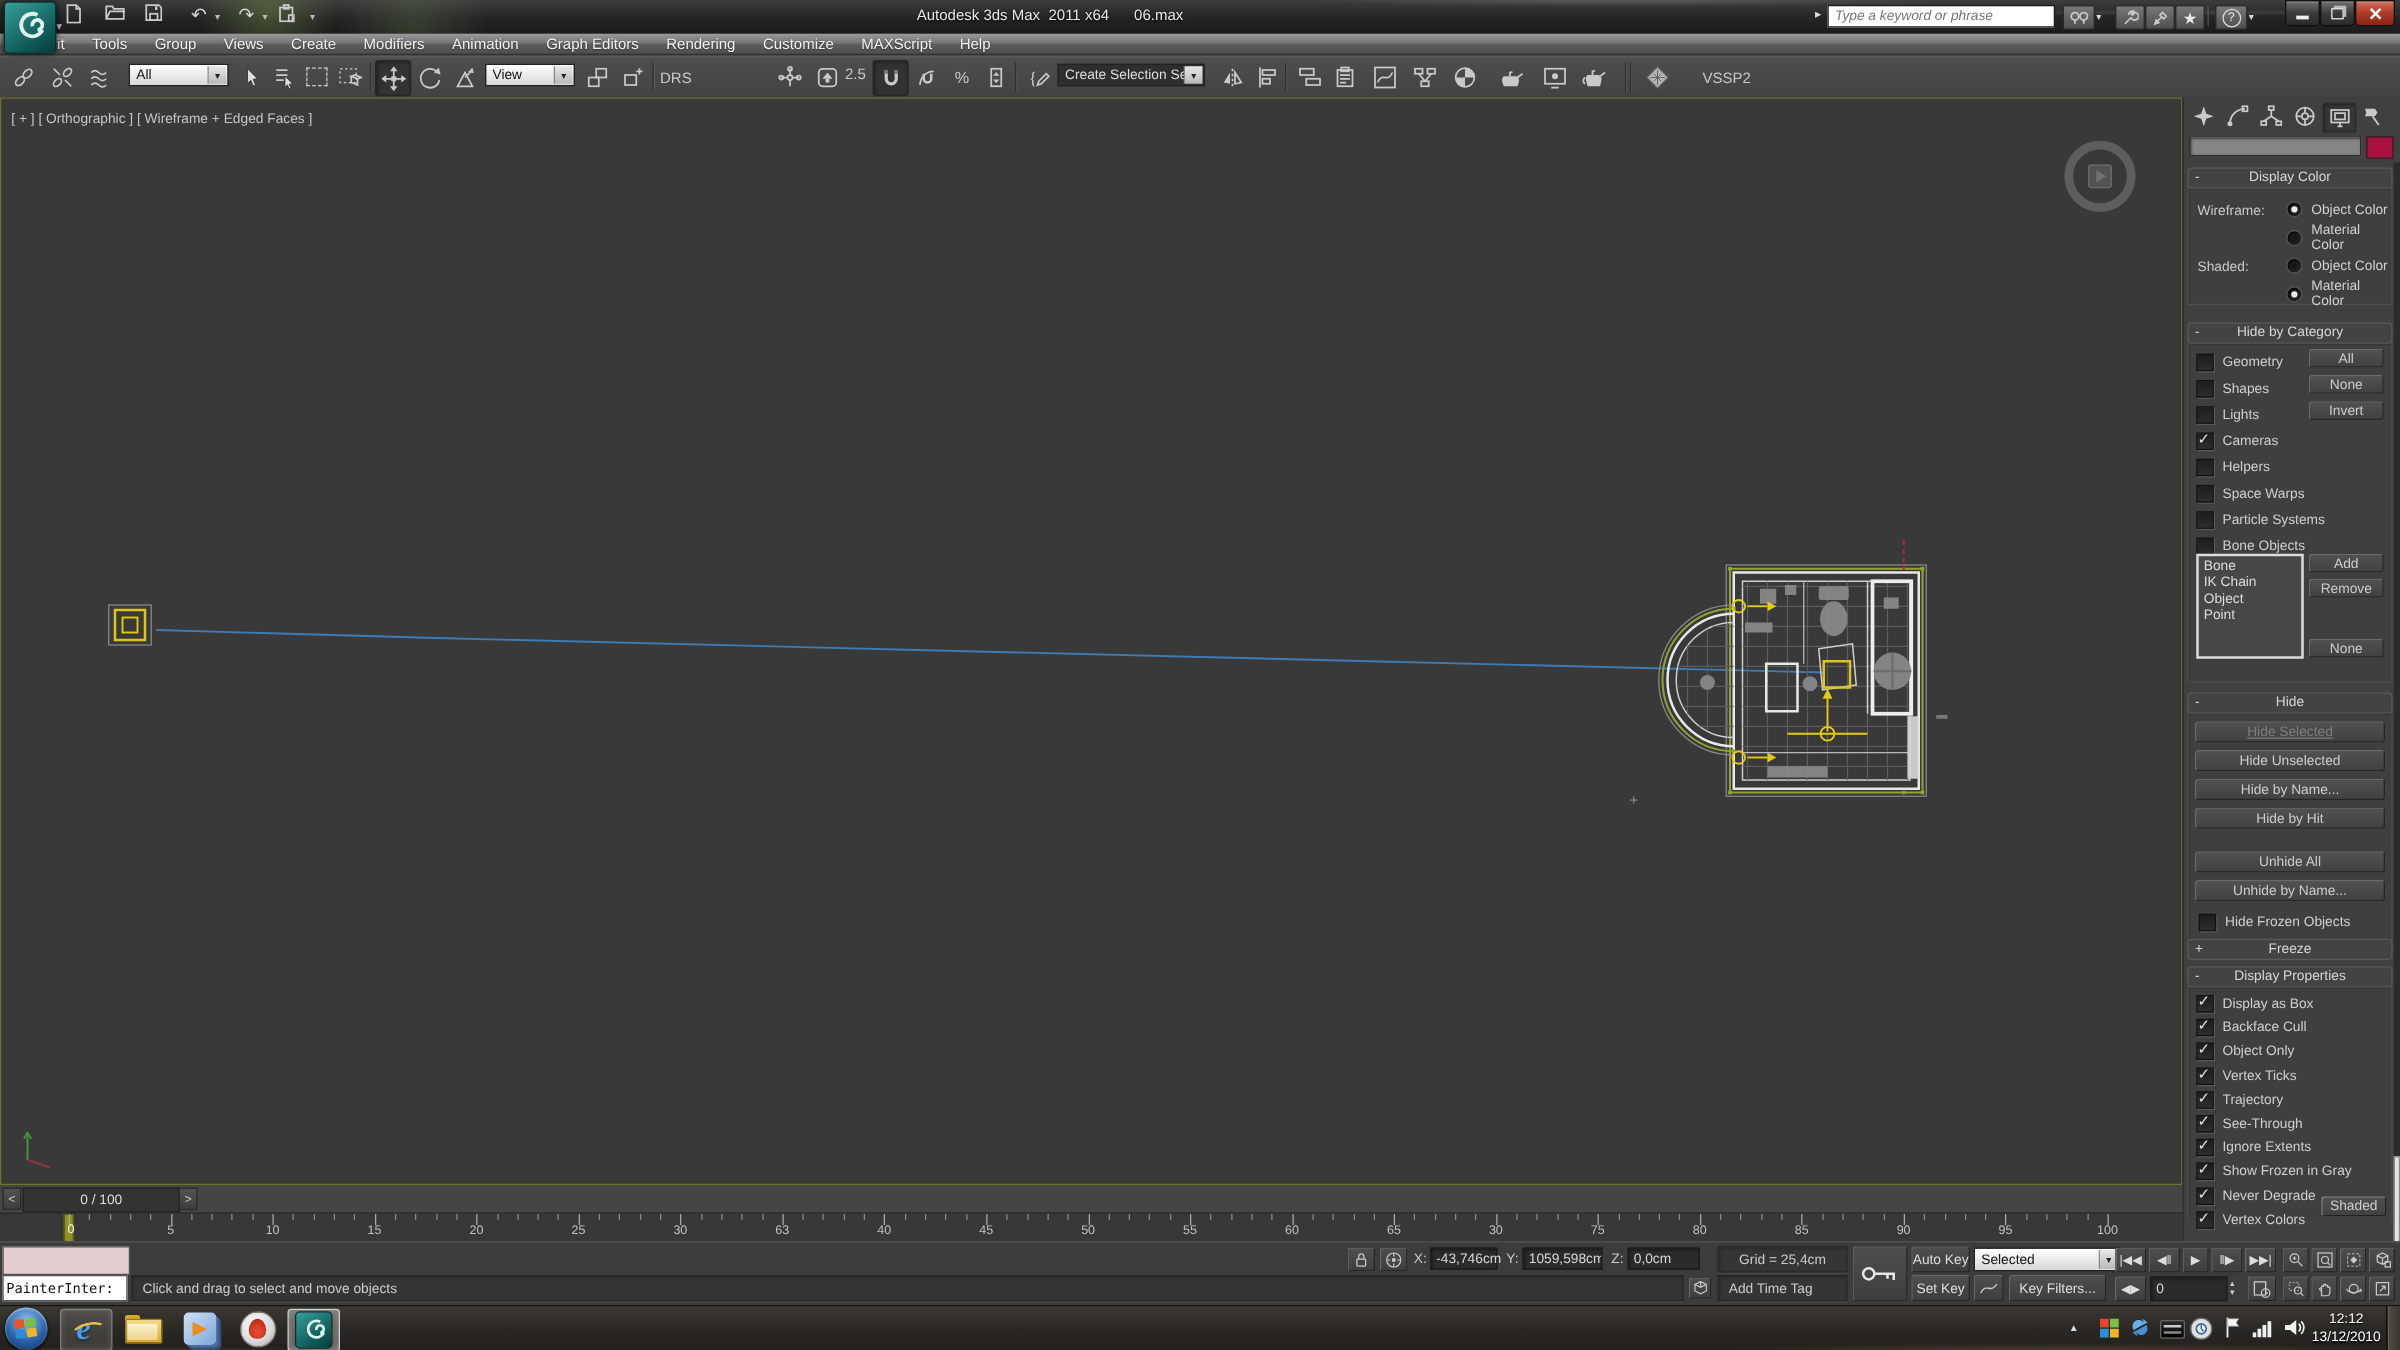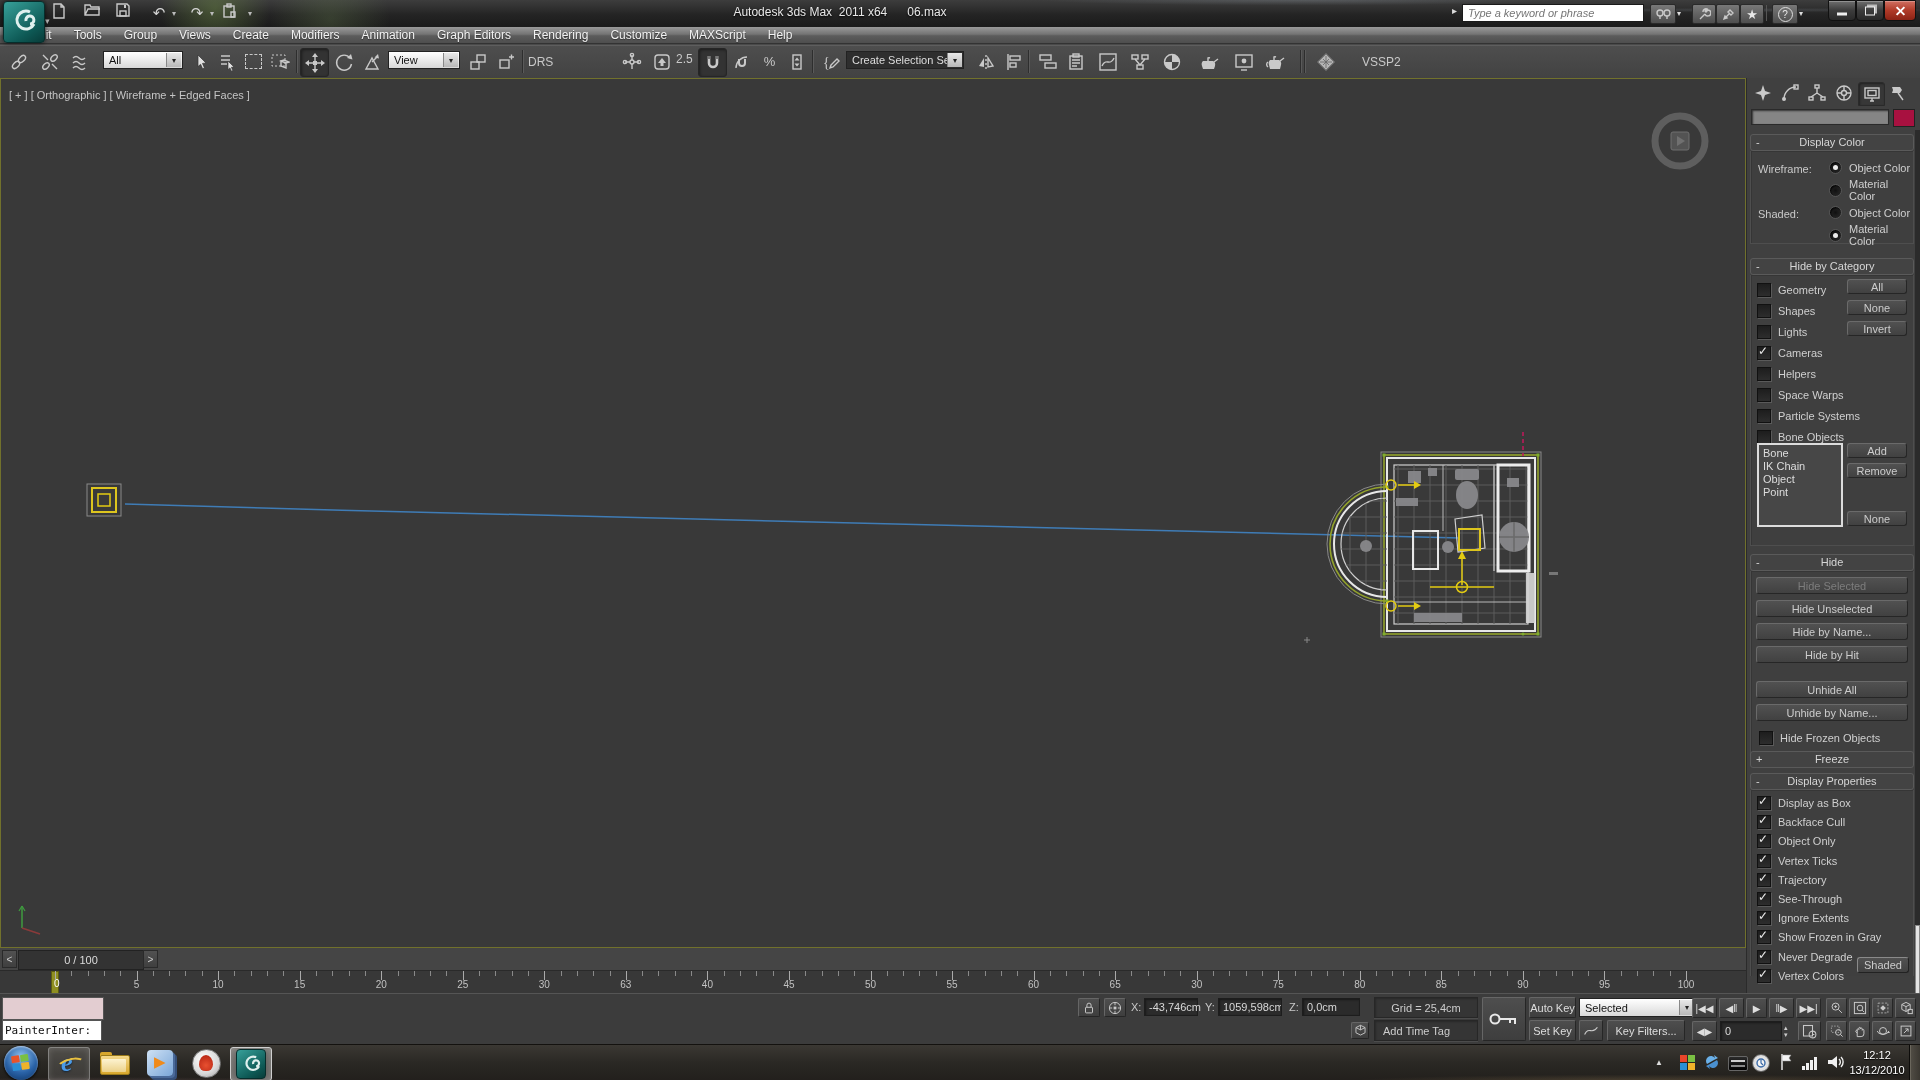--- a/index.html
+++ b/index.html
@@ -69,21 +69,21 @@
   #cp-swatch{left:146px;top:31px;width:20px;height:16px;background:#a81140;border:1px solid #222;}
   .rollout{left:3px;width:164px;}
   .roll-h{position:relative;height:15px;background:#434343;border:1px solid #5a5a5a;
     border-radius:3px;color:#d6d6d6;text-align:center;line-height:15px;font-size:11px;}
   .roll-h .sign{position:absolute;left:5px;top:0;}
   .roll-body{position:relative;border:1px solid #4e4e4e;border-top:none;background:#3f3f3f;
     box-shadow:inset 1px 1px 0 #363636;}
   .pbtn{background:linear-gradient(#515151,#414141);border:1px solid;
     border-color:#6a6a6a #262626 #262626 #6a6a6a;border-radius:3px;color:#ccc;
     font-size:11px;text-align:center;box-sizing:border-box;}
-  .pbtn.dis{color:#7d7d7d;}
+  .pbtn.dis{color:#7d7d7d;text-decoration:underline;}
   .cb{width:12px;height:12px;background:linear-gradient(#1d1d1d,#2d2d2d);
     border:1px solid #111;box-shadow:1px 1px 0 #5a5a5a;position:relative;flex:0 0 auto;}
   .cb.on::after{content:"✓";position:absolute;left:0px;top:-3px;color:#e8e8e8;font-size:12px;}
   .cb-row{display:flex;align-items:center;gap:7px;color:#cfcfcf;}
   .radio{width:11px;height:11px;border-radius:50%;background:radial-gradient(#111,#2d2d2d);
     border:1px solid #555;box-shadow:inset 1px 1px 2px #000;position:relative;flex:0 0 auto;}
   .radio.sel::after{content:"";position:absolute;left:3px;top:3px;width:5px;height:5px;border-radius:50%;background:#ececec;}
   #cat-list{background:#474747;border:2px solid #dcdcdc;color:#ddd;font-size:11px;
     line-height:13px;padding:2px 4px;width:86px;height:84px;box-sizing:border-box;}
   #cp-scrollbar{left:168px;top:52px;width:5px;height:860px;background:#2b2b2b;}
@@ -906,20 +906,21 @@
         <div class="tick" style="left: 1653.38px;"></div>
         <div class="tick" style="left: 1669.69px;"></div>
         <div class="tick major" style="left: 1686px;"></div>
         <div class="tick-label" style="left: 1686px;">100</div>
       </div>
   </div>
 
   <div class="abs" id="status-zone">
     <div class="abs" id="listener-top"></div>
     <div class="abs" id="listener-bot">PainterInter:</div>
+    <div class="abs sunken" style="left:105px;top:26px;width:1242px;height:21px;padding:0 8px">Click and drag to select and move objects</div>
     <div class="abs sb-btn" style="left:1078px;top:4px;width:22px;height:19px">
       <svg width="14" height="14" viewBox="0 0 20 20">
           <rect class="i" x="5" y="9" width="10" height="8" rx="1"></rect>
           <path class="i" d="M7,9 V6 a3,3 0 0 1 6,0 V9"></path>
         </svg>
       </div>
     <div class="abs sb-btn" style="left:1104px;top:4px;width:22px;height:19px">
       <svg width="14" height="14" viewBox="0 0 20 20">
           <rect class="if" x="8" y="8" width="4" height="4"></rect>
           <path class="i" d="M10,2 v4 M10,14 v4 M2,10 h4 M14,10 h4"></path>

